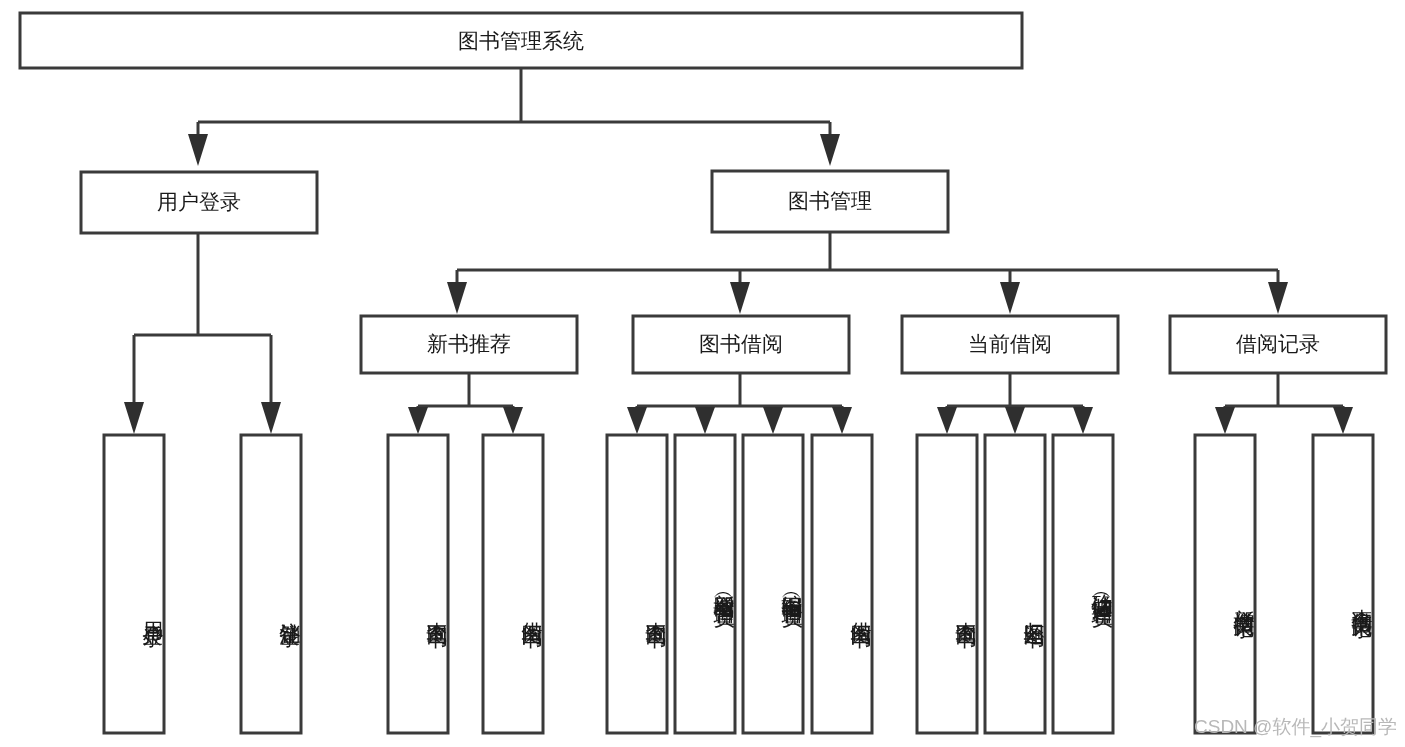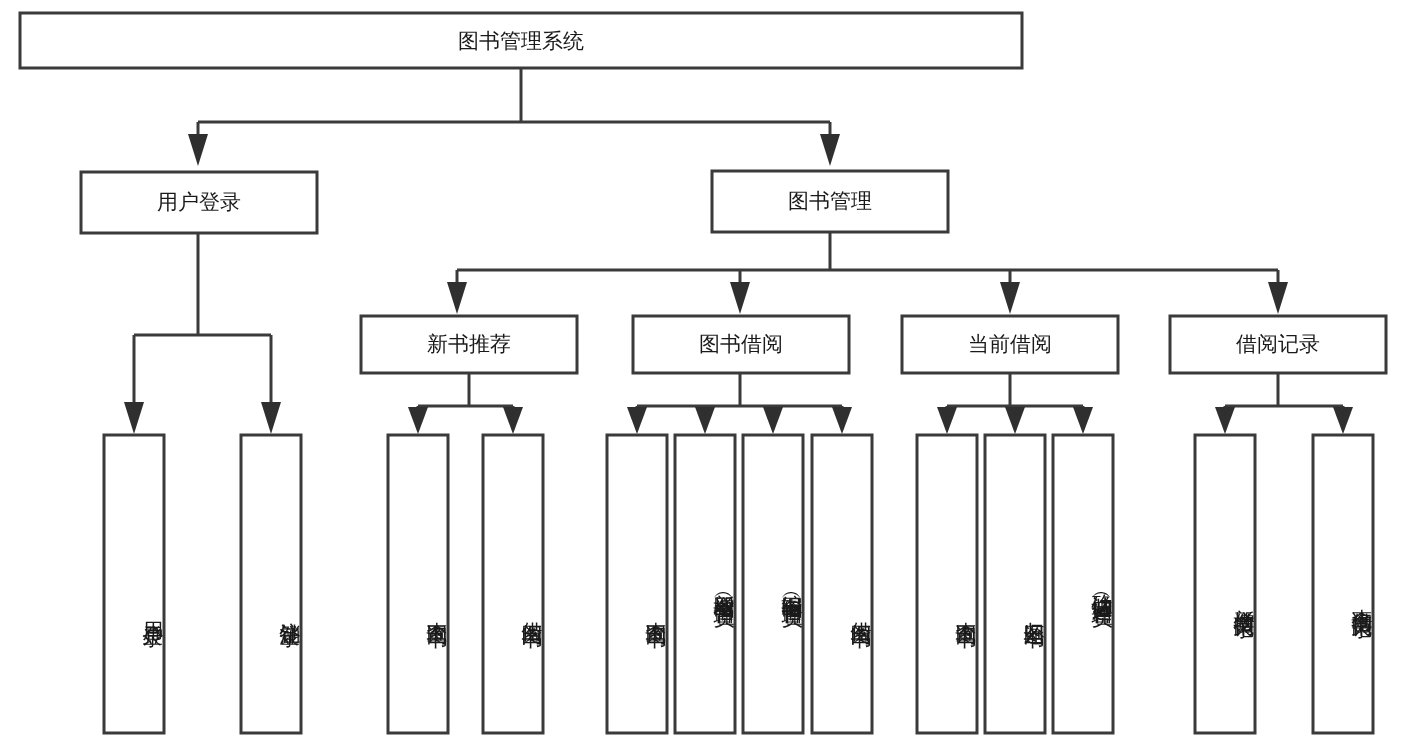--- a/index.html
+++ b/index.html
@@ -209,14 +209,15 @@
   <div class="node-label-v" style="left:743px; top:443px; width:60px; height:286px;">编辑图书（管理员）</div>
   <div class="node-label-v" style="left:812px; top:489px; width:60px; height:240px;">借阅图书</div>
 
   <div class="node-label-v" style="left:917px; top:489px; width:60px; height:240px;">查询图书</div>
   <div class="node-label-v" style="left:985px; top:489px; width:60px; height:240px;">归还图书</div>
   <div class="node-label-v" style="left:1053px; top:443px; width:60px; height:286px;">确认归还（管理员）</div>
 
   <div class="node-label-v" style="left:1195px; top:466px; width:60px; height:264px;">新增借阅记录</div>
   <div class="node-label-v" style="left:1313px; top:466px; width:60px; height:264px;">查询借阅记录</div>
 
+  <div class="watermark" style="left:1194px; top:714px;">CSDN @软件_小贺同学</div>
 
 </div>
 
 </body></html>

